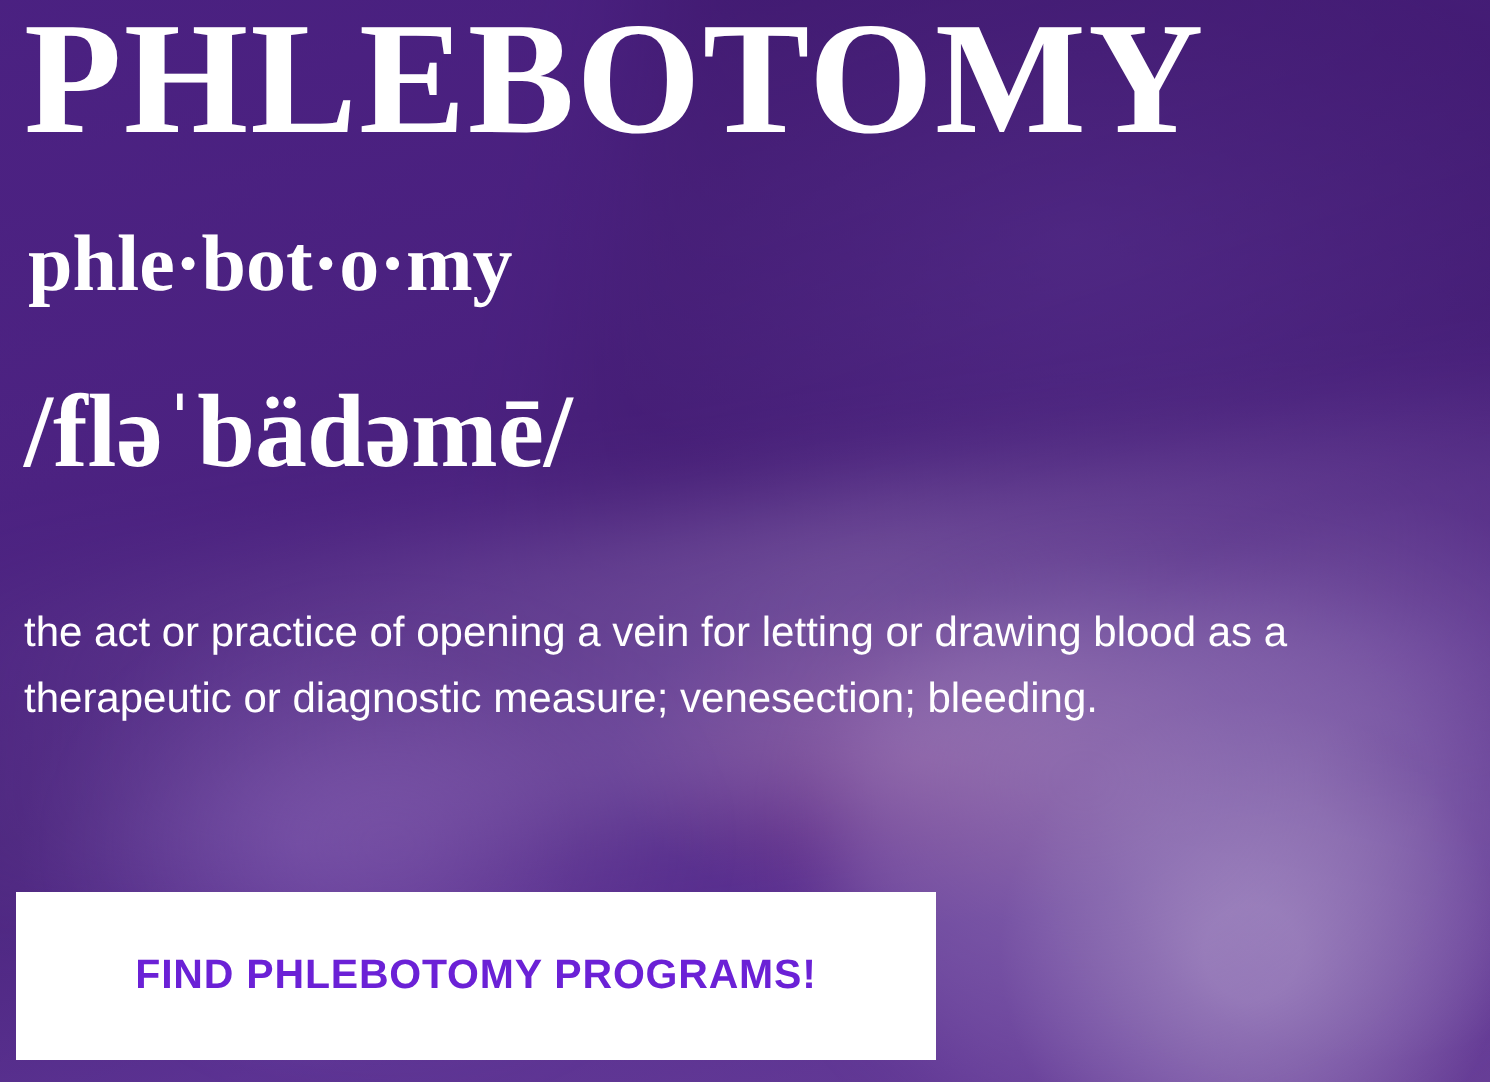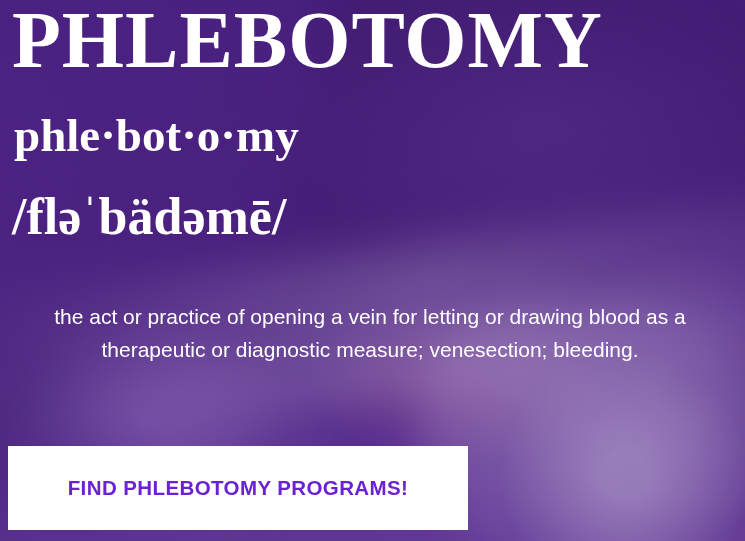--- a/index.html
+++ b/index.html
@@ -103,21 +103,21 @@
     white-space: nowrap;
   }
 
   .syllables {
     position: absolute;
     left: 14px;
     top: 110px;
     margin: 0;
     font-family: "Liberation Serif", serif;
     font-weight: 700;
-    font-size: 47px;
+    font-size: 40px;
     line-height: 1.1;
     color: #ffffff;
     white-space: nowrap;
   }
 
   .pronunciation {
     position: absolute;
     left: 12px;
     top: 188px;
     margin: 0;
@@ -133,21 +133,20 @@
     position: absolute;
     left: 12px;
     top: 300px;
     width: 716px;
     margin: 0;
     font-family: "Liberation Sans", sans-serif;
     font-size: 21px;
     line-height: 33px;
     color: #ffffff;
     font-weight: 400;
-    text-align: center;
   }
 
   .cta-button {
     position: absolute;
     left: 8px;
     top: 446px;
     width: 460px;
     height: 84px;
     background: #ffffff;
     border: none;

